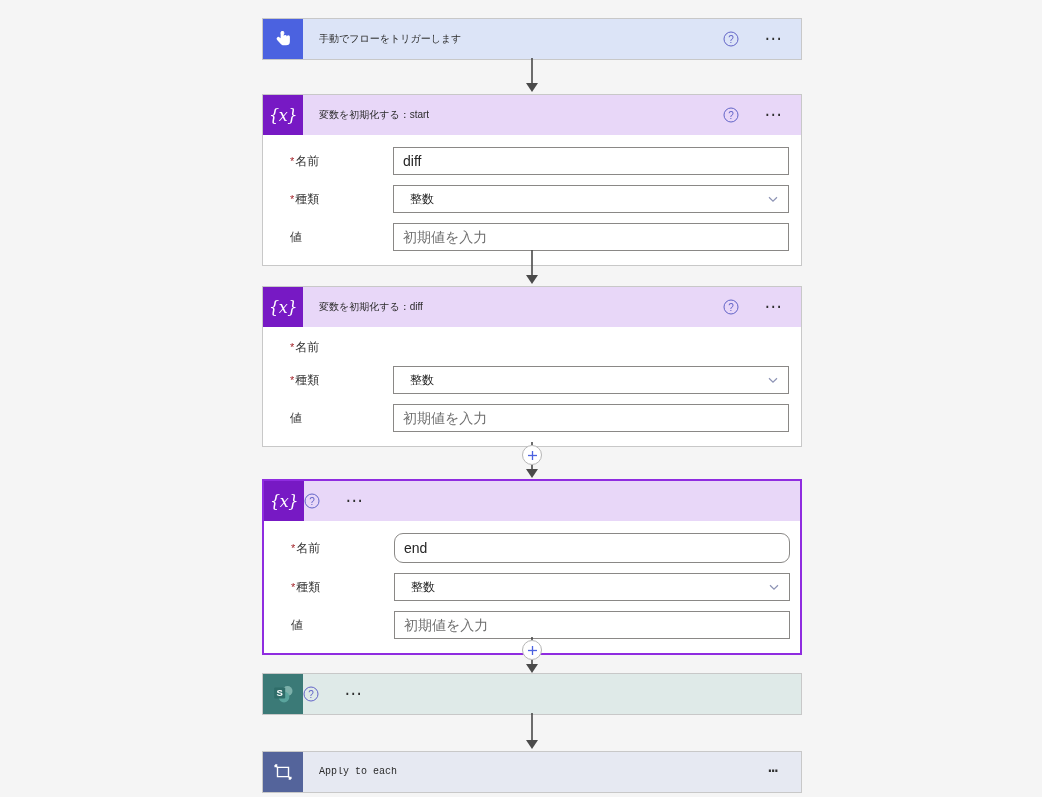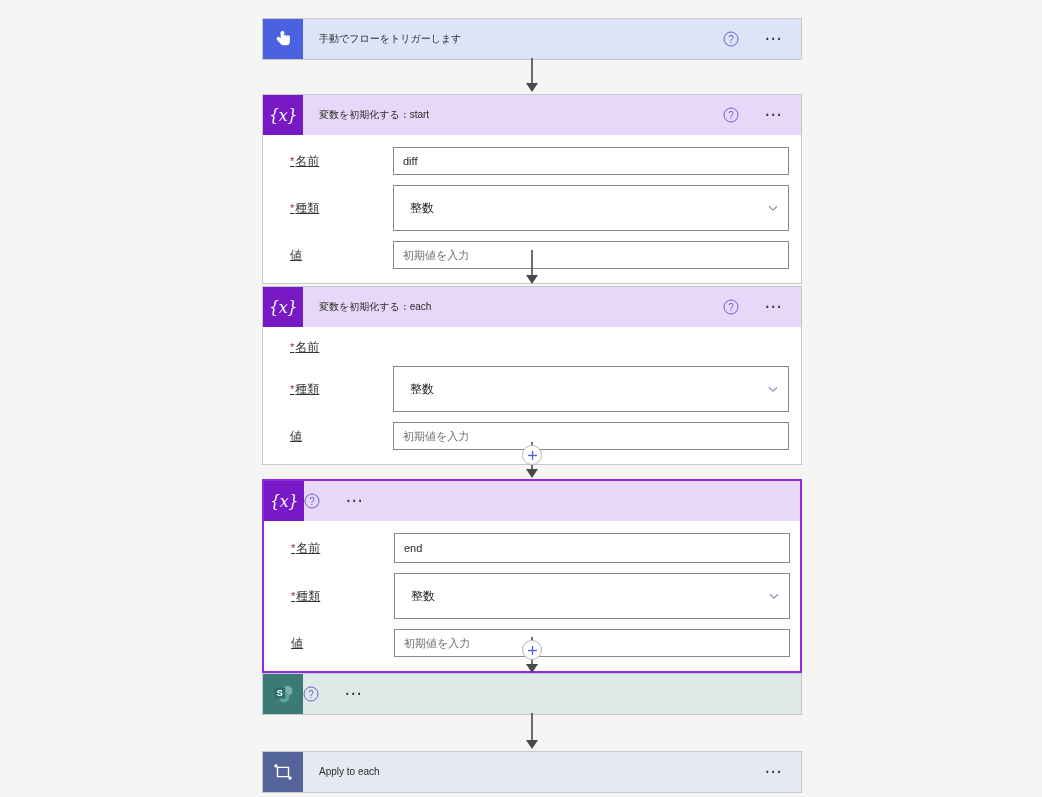--- a/index.html
+++ b/index.html
@@ -121,52 +121,51 @@
   .form-row:last-child { margin-bottom: 0; }
 
   .field-label {
     width: 116px;
     flex: 0 0 116px;
     font-size: 12px;
     color: #333333;
     padding-left: 13px;
     box-sizing: border-box;
     white-space: nowrap;
-    text-decoration: underline;
   }
   .req-star {
     color: #a4262c;
     font-size: 11px;
     margin-right: 1px;
   }
 
   .field-control {
     flex: 1 1 auto;
     position: relative;
   }
   .text-input {
     box-sizing: border-box;
     width: 396px;
     height: 28px;
     border: 1px solid #8a8886;
     background: #ffffff;
     font-family: "Liberation Sans", "DejaVu Sans", sans-serif;
-    font-size: 11px;
+    font-size: 14px;
     color: #252525;
     padding: 0 9px;
     outline: none;
     display: block;
   }
-  .text-input.tall { height: 30px; }
+  .text-input.tall { height: 30px; border-radius: 9px; }
   .text-input::placeholder { color: #6f6f6f; opacity: 1; }
 
   .dropdown {
     box-sizing: border-box;
     width: 396px;
-    height: 46px;
+    height: 28px;
     border: 1px solid #8a8886;
     background: #ffffff;
     display: flex;
     align-items: center;
     padding: 0 9px;
     position: relative;
   }
   .dropdown-value {
     font-size: 12px;
     color: #252525;
@@ -285,21 +284,21 @@
       <path d="M264 25 L270 34 L276 25 Z" fill="#4a4a4a"></path>
     </svg>
   </div>
 
   <div class="node" style="top:286px;">
     <div class="card">
       <div class="card-header variable">
         <div class="card-icon variable">
           <span class="varglyph">{x}</span>
         </div>
-        <div class="card-title">変数を初期化する：each</div>
+        <div class="card-title">変数を初期化する：diff</div>
         <div class="hdr-actions">
           <svg class="help-icon" viewBox="0 0 16 16">
             <circle cx="8" cy="8" r="7" fill="none" stroke="#6264c7" stroke-width="1"></circle>
             <text x="8" y="11.6" text-anchor="middle" font-size="10" font-family="Liberation Sans, sans-serif" fill="#6264c7">?</text>
           </svg>
           <div class="ellipsis">⋯</div>
         </div>
       </div>
       <div class="card-body">
         <div class="form-row">
@@ -418,21 +417,21 @@
     </div>
   </div>
 
   <div class="connector" style="top:713px;">
     <svg width="540" height="38" viewBox="0 0 540 38">
       <line x1="270" y1="0" x2="270" y2="28" stroke="#4a4a4a" stroke-width="1.6"></line>
       <path d="M264 27 L270 36 L276 27 Z" fill="#4a4a4a"></path>
     </svg>
   </div>
 
-  <div class="node" style="top:751px;">
+  <div class="node" style="top:751px;font-family:Liberation Mono, monospace;">
     <div class="card">
       <div class="card-header loop">
         <div class="card-icon loop">
           <svg width="22" height="22" viewBox="0 0 24 24" aria-hidden="true">
             <path d="M6 7 h12 v10 h-12 z" fill="none" stroke="#ffffff" stroke-width="1.5"></path>
             <path d="M6 7 l-2.6 -2.6 M3.4 4.4 h2.4 M3.4 4.4 v2.4" stroke="#ffffff" stroke-width="1.5" fill="none"></path>
             <path d="M18 17 l2.6 2.6 M20.6 19.6 h-2.4 M20.6 19.6 v-2.4" stroke="#ffffff" stroke-width="1.5" fill="none"></path>
           </svg>
         </div>
         <div class="card-title">Apply to each</div>

